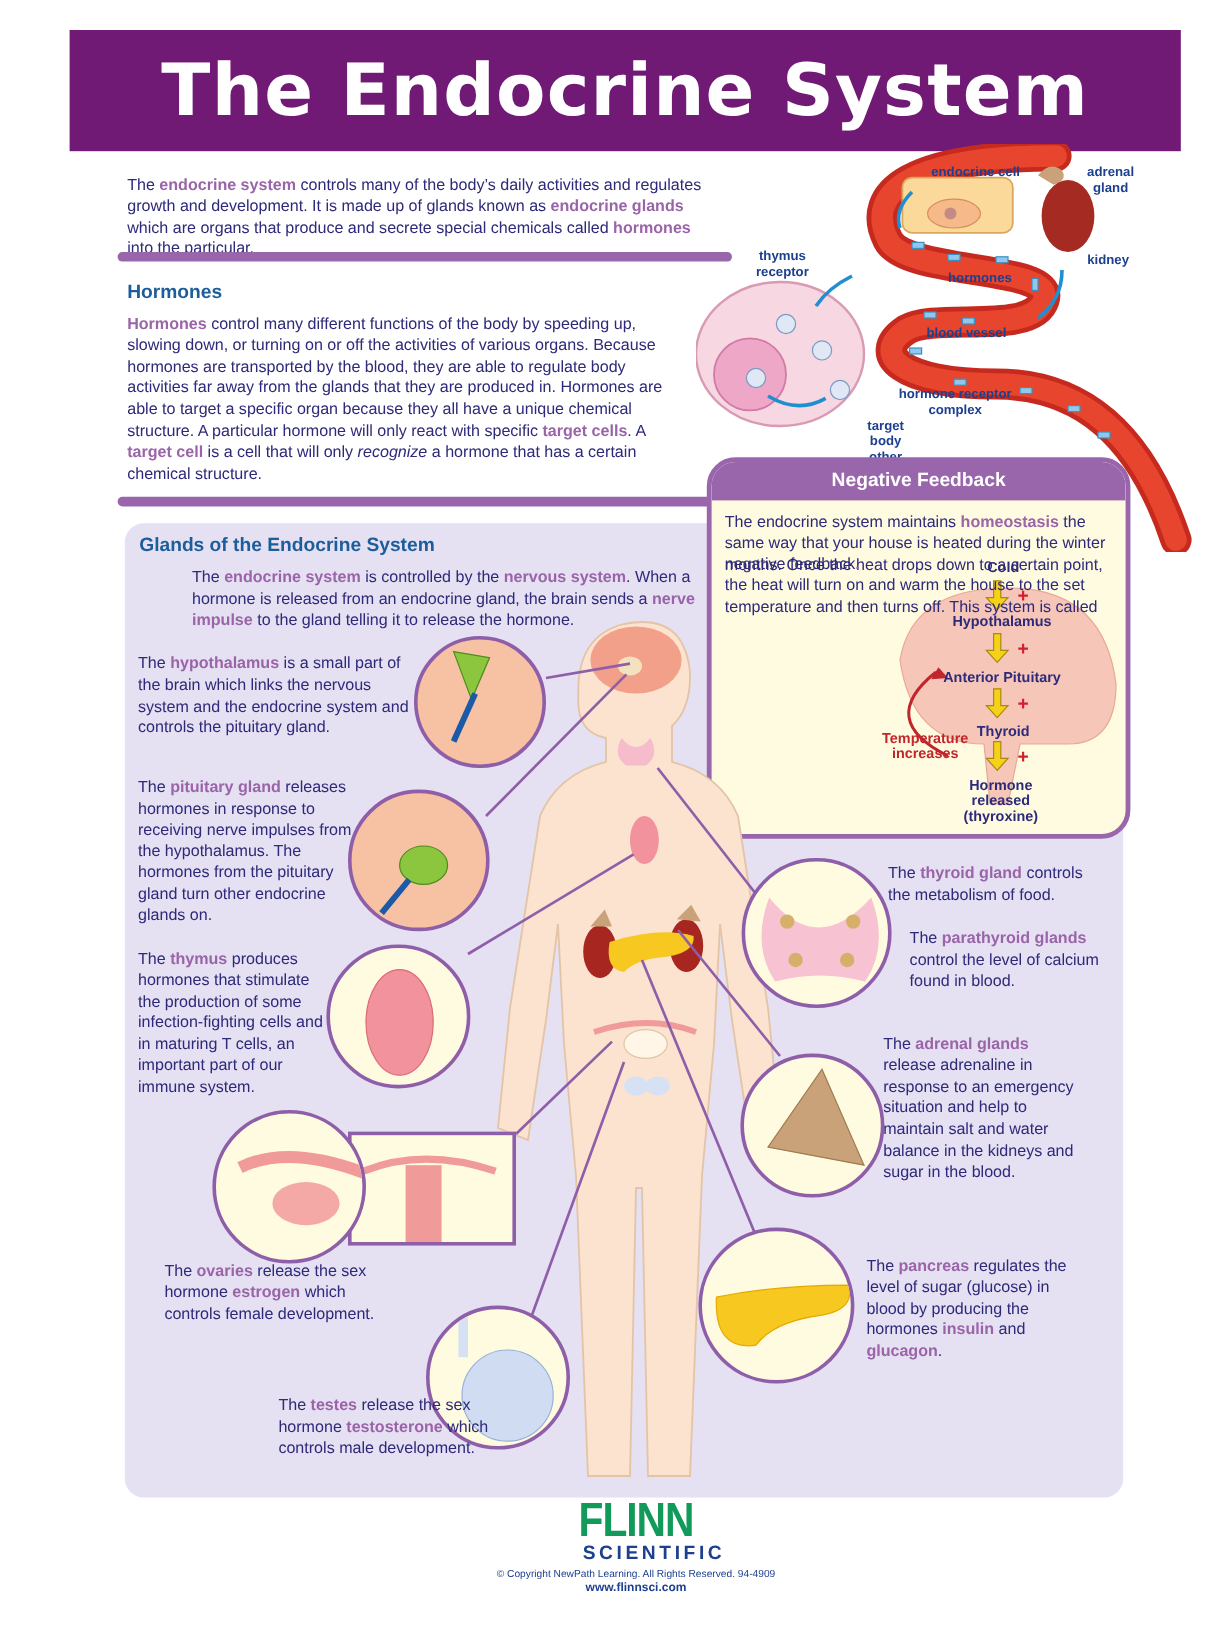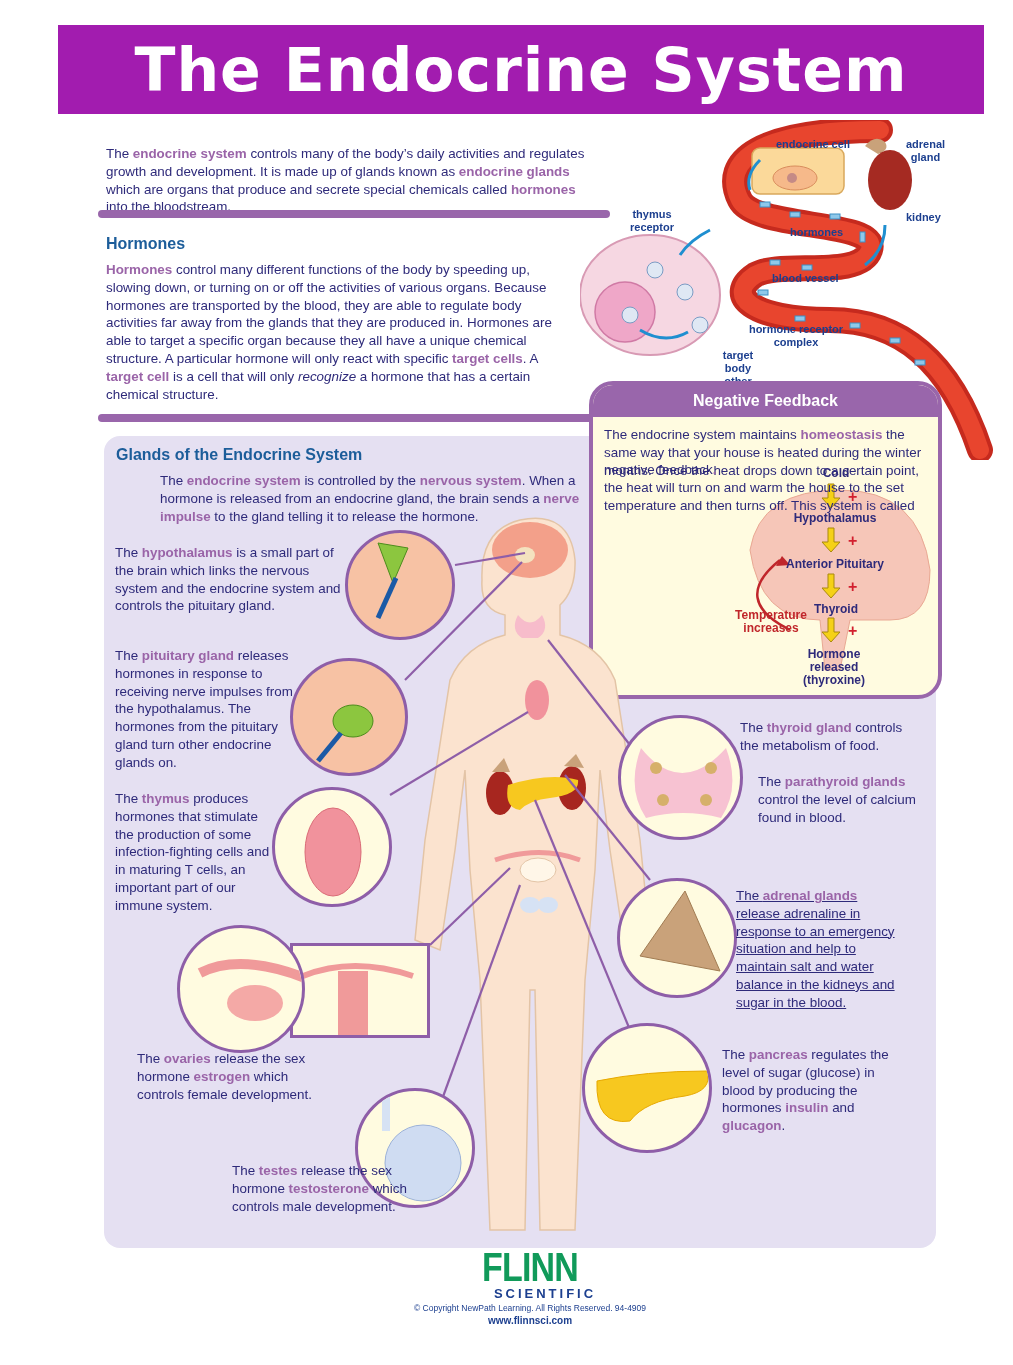--- a/index.html
+++ b/index.html
@@ -1,40 +1,40 @@
 <!DOCTYPE html>
 <html><head>
 <meta charset="utf-8">
 <style>
   *{box-sizing:border-box;margin:0;padding:0;}
   body{width:1013px;height:1365px;background:#fff;position:relative;overflow:hidden;font-family:"Liberation Sans",sans-serif;color:#2e2a7a;}
   .abs{position:absolute;}
   .hl{color:#9a64a8;font-weight:bold;}
-  .title-bar{left:58px;top:25px;width:926px;height:89px;background:#a21caf;display:flex;align-items:center;justify-content:center;}
+  .title-bar{left:58px;top:25px;width:926px;height:101px;background:#701a75;display:flex;align-items:center;justify-content:center;}
   .title-bar h1{font-family:"DejaVu Sans",sans-serif;font-size:60px;font-weight:bold;color:#fff;letter-spacing:1px;}
   .p{font-size:13.4px;line-height:17.8px;color:#2e2a7a;}
   .h2{font-size:16px;font-weight:bold;color:#1c5d9a;}
   .divider{height:8px;background:#9966ab;border-radius:4px;}
   .glands-panel{left:104px;top:436px;width:832px;height:812px;background:#e5e0f2;border-radius:16px;}
   .nf-box{left:589px;top:381px;width:353px;height:318px;background:#fffbe0;border:4px solid #9966ab;border-radius:24px;overflow:hidden;}
   .nf-head{height:32px;background:#9966ab;color:#fff;font-weight:bold;font-size:16px;display:flex;align-items:center;justify-content:center;}
   .circle{border:3px solid #8e5ea8;border-radius:50%;background:#fffbe0;overflow:hidden;}
   .lbl{font-size:11px;font-weight:bold;color:#1c3f8f;text-align:center;line-height:13px;}
   .flow{font-size:12px;font-weight:bold;color:#2e2a7a;text-align:center;line-height:13px;}
   .footer-logo{font-size:40px;font-weight:bold;color:#119a5a;letter-spacing:-1px;font-family:"Liberation Sans",sans-serif;transform:scaleX(0.85);}
 </style>
 </head>
 <body>
 
 <div class="abs title-bar">
   <h1>The Endocrine System</h1>
 </div>
 
 <p class="abs p" style="left:106px;top:145px;width:490px;">
-  <span>The </span><span class="hl">endocrine system</span><span> controls many of the body’s daily activities and regulates growth and development.  It is made up of glands known as </span><span class="hl">endocrine glands</span><span> which are organs that produce and secrete special chemicals called </span><span class="hl">hormones</span><span> into the bloodstream.</span>
+  <span>The </span><span class="hl">endocrine system</span><span> controls many of the body’s daily activities and regulates growth and development.  It is made up of glands known as </span><span class="hl">endocrine glands</span><span> which are organs that produce and secrete special chemicals called </span><span class="hl">hormones</span><span> into the particular.</span>
 </p>
 <div class="abs divider" style="left:98px;top:210px;width:512px;"></div>
 
 <div class="abs h2" style="left:106px;top:235px;">Hormones</div>
 <p class="abs p" style="left:106px;top:261px;width:470px;">
   <span class="hl">Hormones</span><span> control many different functions of the body by speeding up, slowing down, or turning on or off the activities of various organs.  Because hormones are transported by the blood, they are able to regulate body activities far away from the glands that they are produced in.  Hormones are able to target a specific organ because they all have a unique chemical structure.  A particular hormone will only react with specific </span><span class="hl">target cells</span><span>.  A </span><span class="hl">target cell</span><span> is a cell that will only </span><i>recognize</i><span> a hormone that has a certain chemical structure.</span>
 </p>
 <div class="abs divider" style="left:98px;top:414px;width:500px;"></div>
 
 <svg class="abs" style="left:580px;top:120px;" width="433" height="340" viewBox="0 0 433 340">
@@ -225,25 +225,25 @@
 </p>
 <p class="abs p" style="left:232px;top:1162px;width:180px;">
   <span>The </span><span class="hl">testes</span><span> release the sex hormone </span><span class="hl">testosterone</span><span> which controls male development.</span>
 </p>
 <p class="abs p" style="left:740px;top:719px;width:180px;">
   <span>The </span><span class="hl">thyroid gland</span><span> controls the metabolism of food.</span>
 </p>
 <p class="abs p" style="left:758px;top:773px;width:165px;">
   <span>The </span><span class="hl">parathyroid glands</span><span> control the level of calcium found in blood.</span>
 </p>
-<p class="abs p" style="left:736px;top:887px;width:160px;text-decoration:underline;">
+<p class="abs p" style="left:736px;top:861px;width:160px;">
   <span>The </span><span class="hl">adrenal glands</span><span> release adrenaline in response to an emergency situation and help to maintain salt and water balance in the kidneys and sugar in the blood.</span>
 </p>
 <p class="abs p" style="left:722px;top:1046px;width:170px;">
   <span>The </span><span class="hl">pancreas</span><span> regulates the level of sugar (glucose) in blood by producing the hormones </span><span class="hl">insulin</span><span> and </span><span class="hl">glucagon</span><span>.</span>
 </p>
 
 <div class="abs" style="left:380px;top:1248px;width:300px;text-align:center;">
   <div class="footer-logo" style="line-height:38px;">FLINN</div>
-  <div style="font-size:13px;font-weight:bold;color:#1c3f8f;letter-spacing:3px;margin-left:30px;">SCIENTIFIC</div>
+  <div style="font-size:16px;font-weight:bold;color:#1c3f8f;letter-spacing:3px;margin-left:30px;">SCIENTIFIC</div>
   <div style="font-size:8.5px;color:#1c3f8f;margin-top:2px;text-align:center;">© Copyright NewPath Learning. All Rights Reserved. 94-4909</div>
   <div style="font-size:10px;font-weight:bold;color:#1c3f8f;margin-top:2px;">www.flinnsci.com</div>
 </div>
 
 </body></html>

